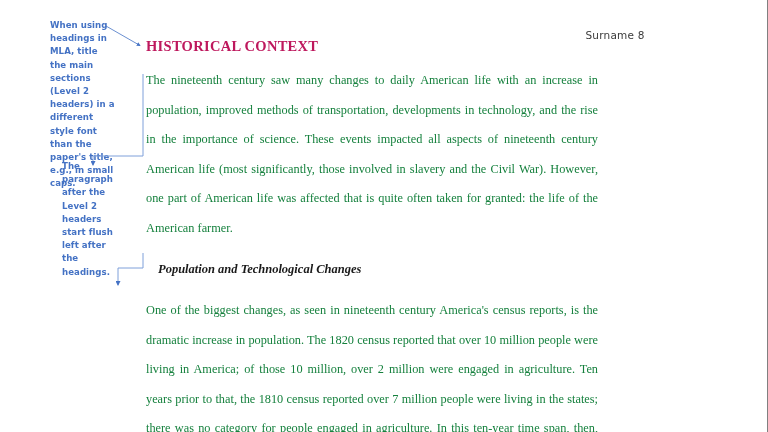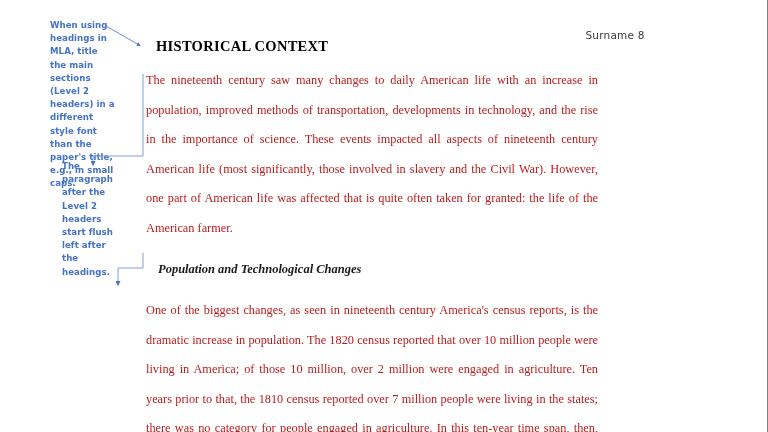--- a/index.html
+++ b/index.html
@@ -42,40 +42,40 @@
   .doc-body {
     position: absolute;
     left: 146px;
     top: 36px;
     width: 452px;
   }
 
   .doc-h2 {
     font-family: "Liberation Serif", serif;
     font-size: 14.5px;
-    color: #000000;
+    color: #be185d;
     font-variant: small-caps;
     letter-spacing: 0.3px;
-    margin: 0 0 6px 10px;
+    margin: 0 0 6px 0;
     line-height: 20px;
   }
 
   .doc-h3 {
     font-family: "Liberation Serif", serif;
     font-size: 12.5px;
     font-style: italic;
     color: #1a1a1a;
     margin: 12px;
     line-height: 29px;
   }
 
   .doc-p {
     font-family: "Liberation Serif", serif;
     font-size: 12.3px;
-    color: #b91c1c;
+    color: #15803d;
     line-height: 29.5px;
     margin: 0;
     text-align: justify;
     text-justify: inter-word;
     -webkit-hyphens: none;
     hyphens: none;
   }
   .doc-p.first { padding-top: 4px; }
 
   

